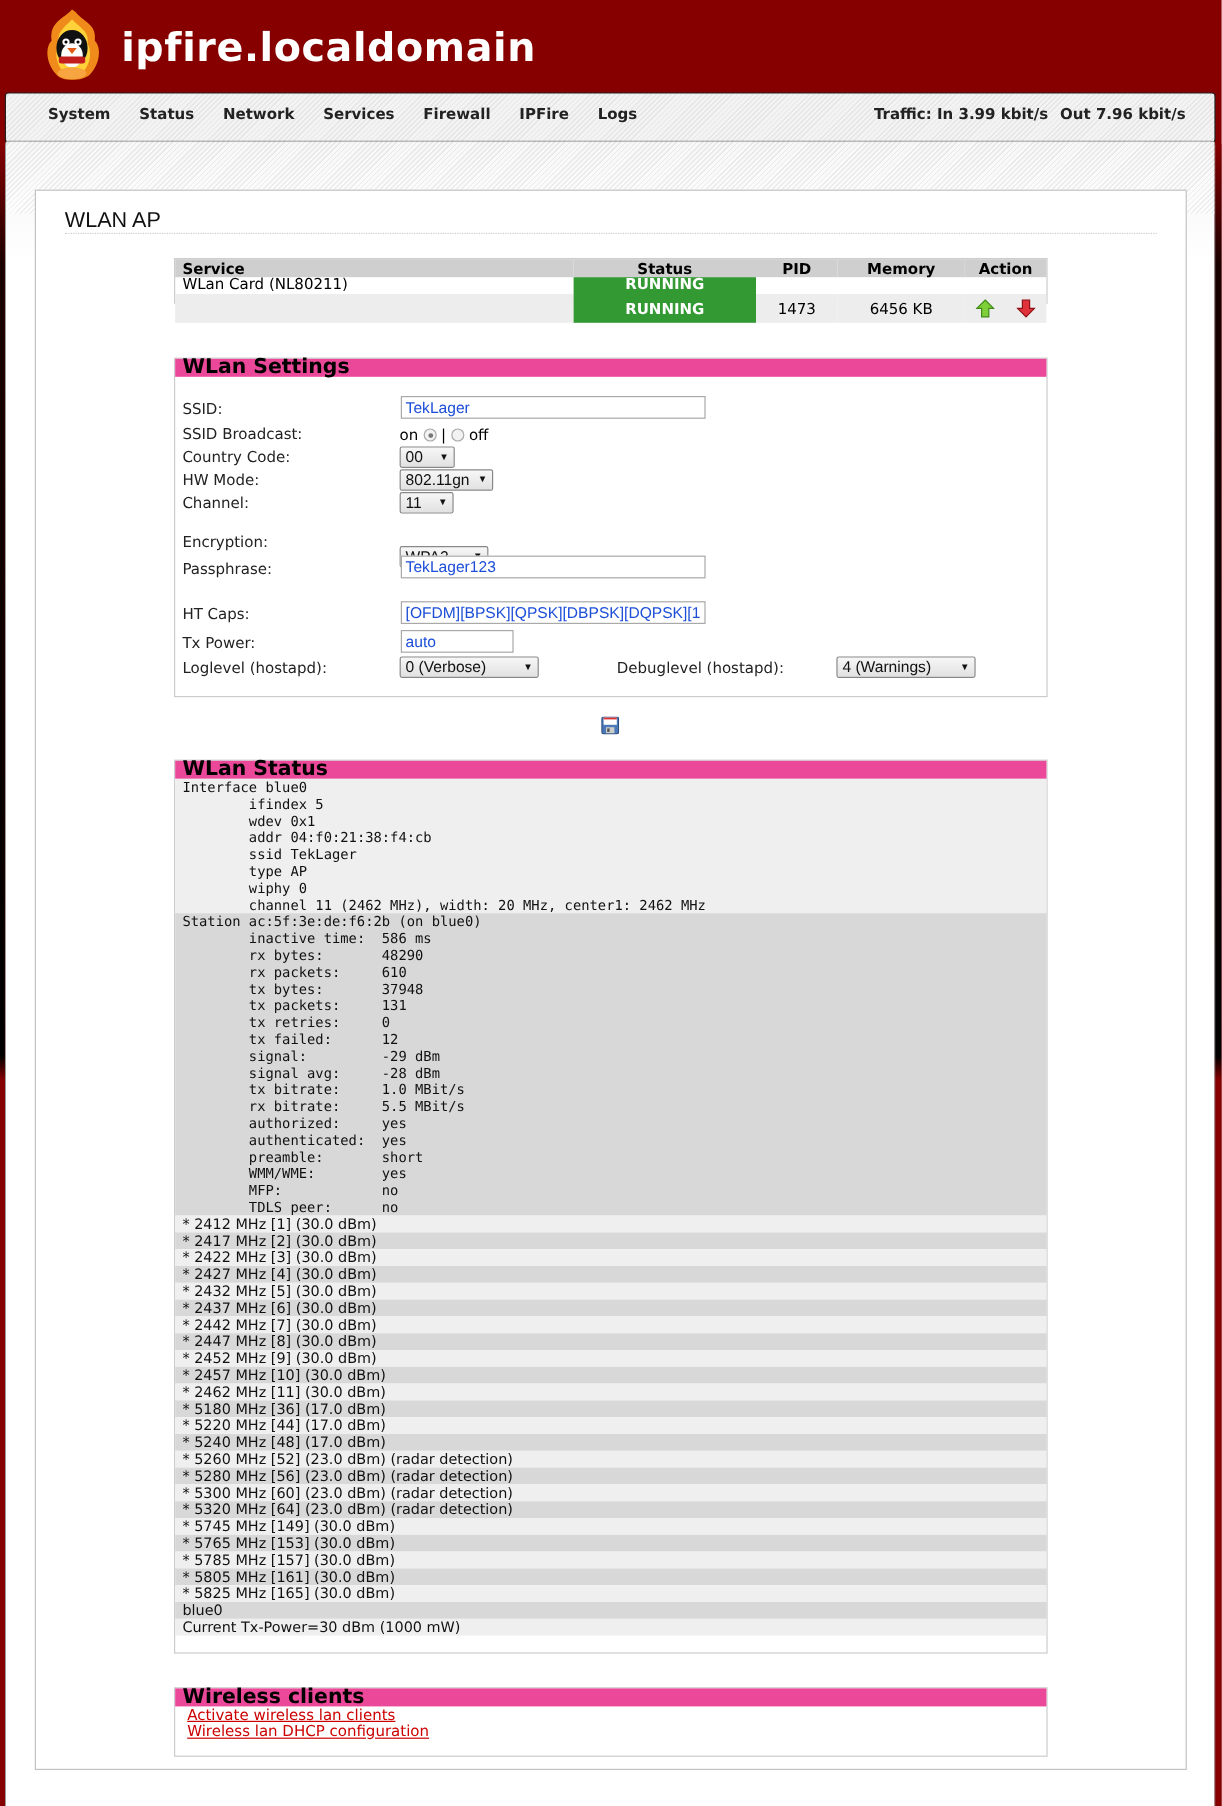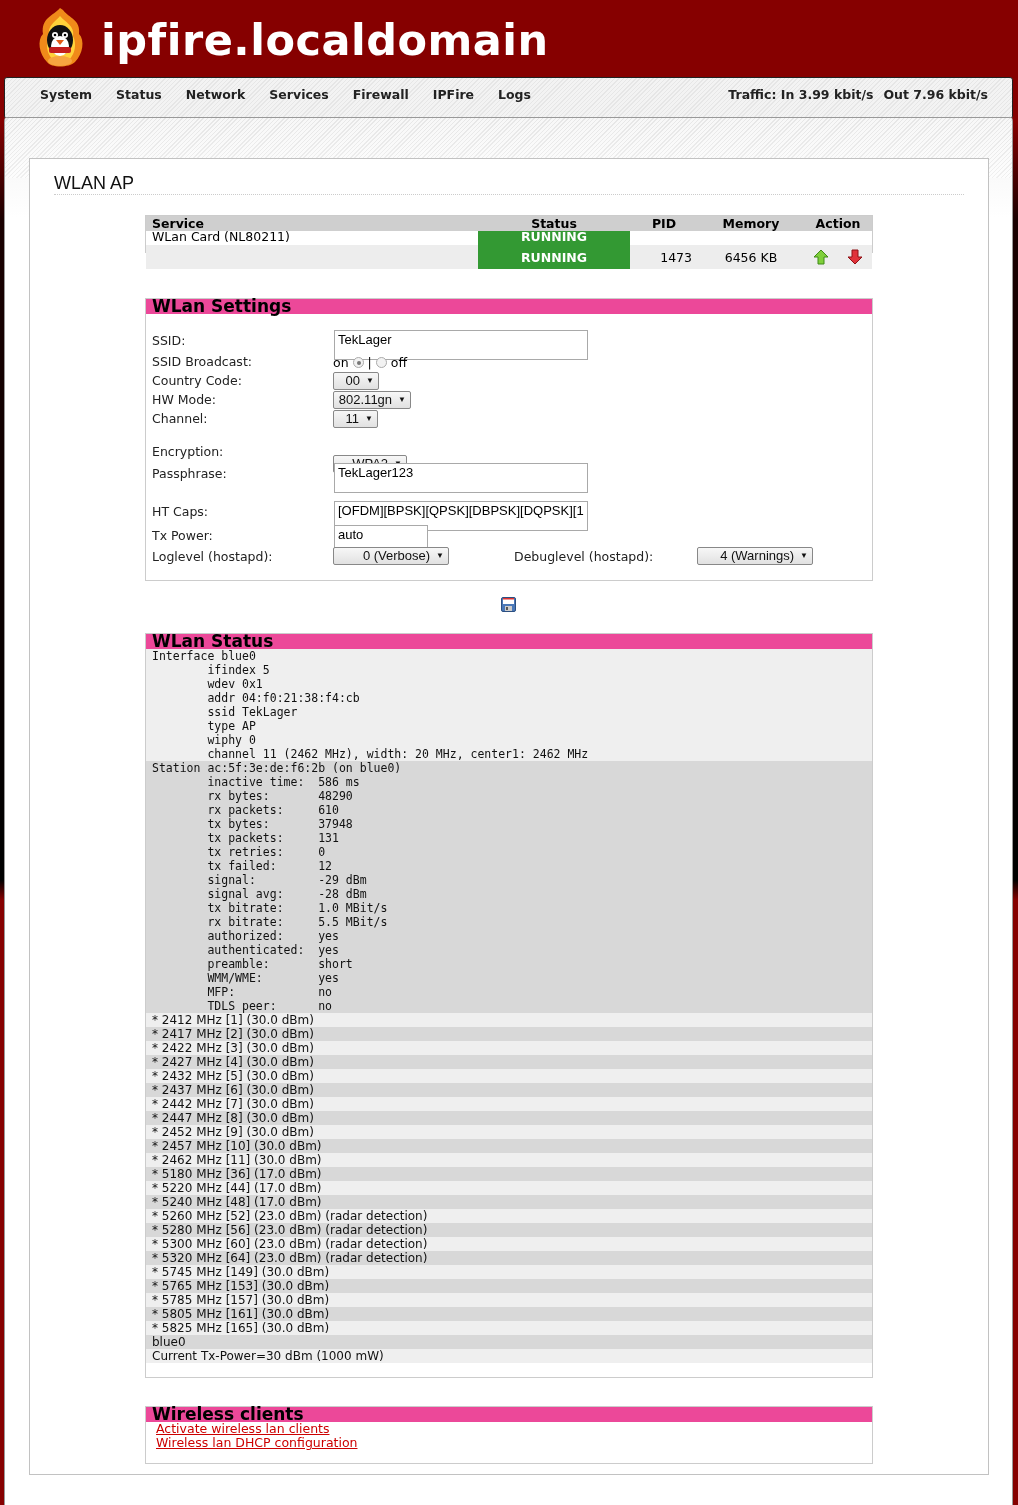--- a/index.html
+++ b/index.html
@@ -12,21 +12,21 @@
     position: relative;
   }
   .side-left { position: absolute; left: 0; top: 120px; width: 4px; height: 1385px;
     background: linear-gradient(#860000 0, #1a0000 100px, #000 760px, #860000 780px, #860000 100%); }
   .side-right { position: absolute; right: 0; top: 120px; width: 6px; height: 1385px;
     background: linear-gradient(#860000 0, #1a0000 100px, #000 760px, #860000 780px, #860000 100%); }
 
   .header { position: absolute; left: 0; top: 0; width: 1018px; height: 78px; }
   .logo { position: absolute; left: 33px; top: 6px; width: 54px; height: 66px; }
   .host { position: absolute; left: 101px; top: 14px; color: #fff; font-weight: bold;
-    font-size: 43px; letter-spacing: 0.5px; line-height: 52px; }
+    font-size: 33px; letter-spacing: 0.5px; line-height: 52px; }
 
   .navbar { position: absolute; left: 4px; top: 77px; width: 1009px; height: 42px;
     border: 1px solid #222; border-radius: 3px;
     background: repeating-linear-gradient(135deg, #f3f3f3 0 2px, #e6e6e6 2px 3px);
     background-color: #eee; }
   .nav-items { position: absolute; left: 35px; top: 9px; display: flex; gap: 0; }
   .nav-item { font-weight: bold; font-size: 12.5px; color: #222; margin-right: 24px; cursor: pointer; }
   .traffic { position: absolute; right: 24px; top: 9px; font-weight: bold; font-size: 12.5px; color: #222; }
   .traffic span + span { margin-left: 10px; }
 
@@ -53,25 +53,25 @@
   .svc td { padding: 0 6px; height: 19px; }
   .svc .running { background: #339933; color: #fff; font-weight: bold; text-align: center; margin-top: 12px; }
   .svc .r1 td { height: 14px; line-height: 12px; vertical-align: top; }
   .svc .r2 td { background: #ededed; height: 24px; }
   .svc .r2 td.running { background: #339933; }
 
   
   .settings { top: 139px; height: 283px; }
   .row { position: absolute; left: 6px; font-size: 12.5px; color: #222; }
   .ctl { position: absolute; }
-  .txt { height: 30px; border: 1px solid #a9a9a9; background: #fff; font-family: "Liberation Sans", sans-serif;
-    font-size: 13px; padding: 1px 3px; line-height: 15px; overflow: hidden; white-space: nowrap; color: #000000; }
+  .txt { height: 19px; border: 1px solid #a9a9a9; background: #fff; font-family: "Liberation Sans", sans-serif;
+    font-size: 13px; padding: 1px 3px; line-height: 15px; overflow: hidden; white-space: nowrap; color: #1d4ed8; }
   .sel { height: 18px; border: 1px solid #888; border-radius: 2px; background: linear-gradient(#f7f7f7, #e1e1e1);
     font-family: "Liberation Sans", sans-serif; font-size: 13px; padding: 0 4px; line-height: 16px; color: #111;
-    display: flex; justify-content: flex-end; align-items: center; }
+    display: flex; justify-content: space-between; align-items: center; }
   .sel .arrow { font-size: 8px; margin-left: 6px; }
   .radio { display: inline-block; width: 11px; height: 11px; border-radius: 50%; border: 1px solid #aaa;
     background: #f2f2f2; vertical-align: -1px; position: relative; }
   .radio.on::after { content: ""; position: absolute; left: 3px; top: 3px; width: 4px; height: 4px; border-radius: 50%; background: #777; }
 
   .save { position: absolute; left: 471px; top: 438px; width: 15px; height: 15px; cursor: pointer; }
 
   
   .status { top: 474px; height: 745px; background: #fff; }
   .status .box-head { height: 15px; }
@@ -144,21 +144,21 @@
         <tr class="r1">
           <td>WLan Card (NL80211)</td>
           <td class="running">RUNNING</td>
           <td></td>
           <td></td>
           <td></td>
         </tr>
         <tr class="r2">
           <td></td>
           <td class="running">RUNNING</td>
-          <td style="text-align:right">1473</td>
+          <td style="text-align:center">1473</td>
           <td style="text-align:center">6456 KB</td>
           <td style="text-align:center">
             <svg width="16" height="16" viewBox="0 0 16 16" style="vertical-align:middle;cursor:pointer">
                   <path d="M8 1 L15 8 L11 8 L11 15 L5 15 L5 8 L1 8 Z" fill="#7fcf3a" stroke="#3f8a16" stroke-width="1"></path>
                 </svg>
             <svg width="16" height="16" viewBox="0 0 16 16" style="vertical-align:middle;margin-left:14px;cursor:pointer">
                   <path d="M8 15 L1 8 L5 8 L5 1 L11 1 L11 8 L15 8 Z" fill="#e0323a" stroke="#8e1015" stroke-width="1"></path>
                 </svg>
           </td>
         </tr>

